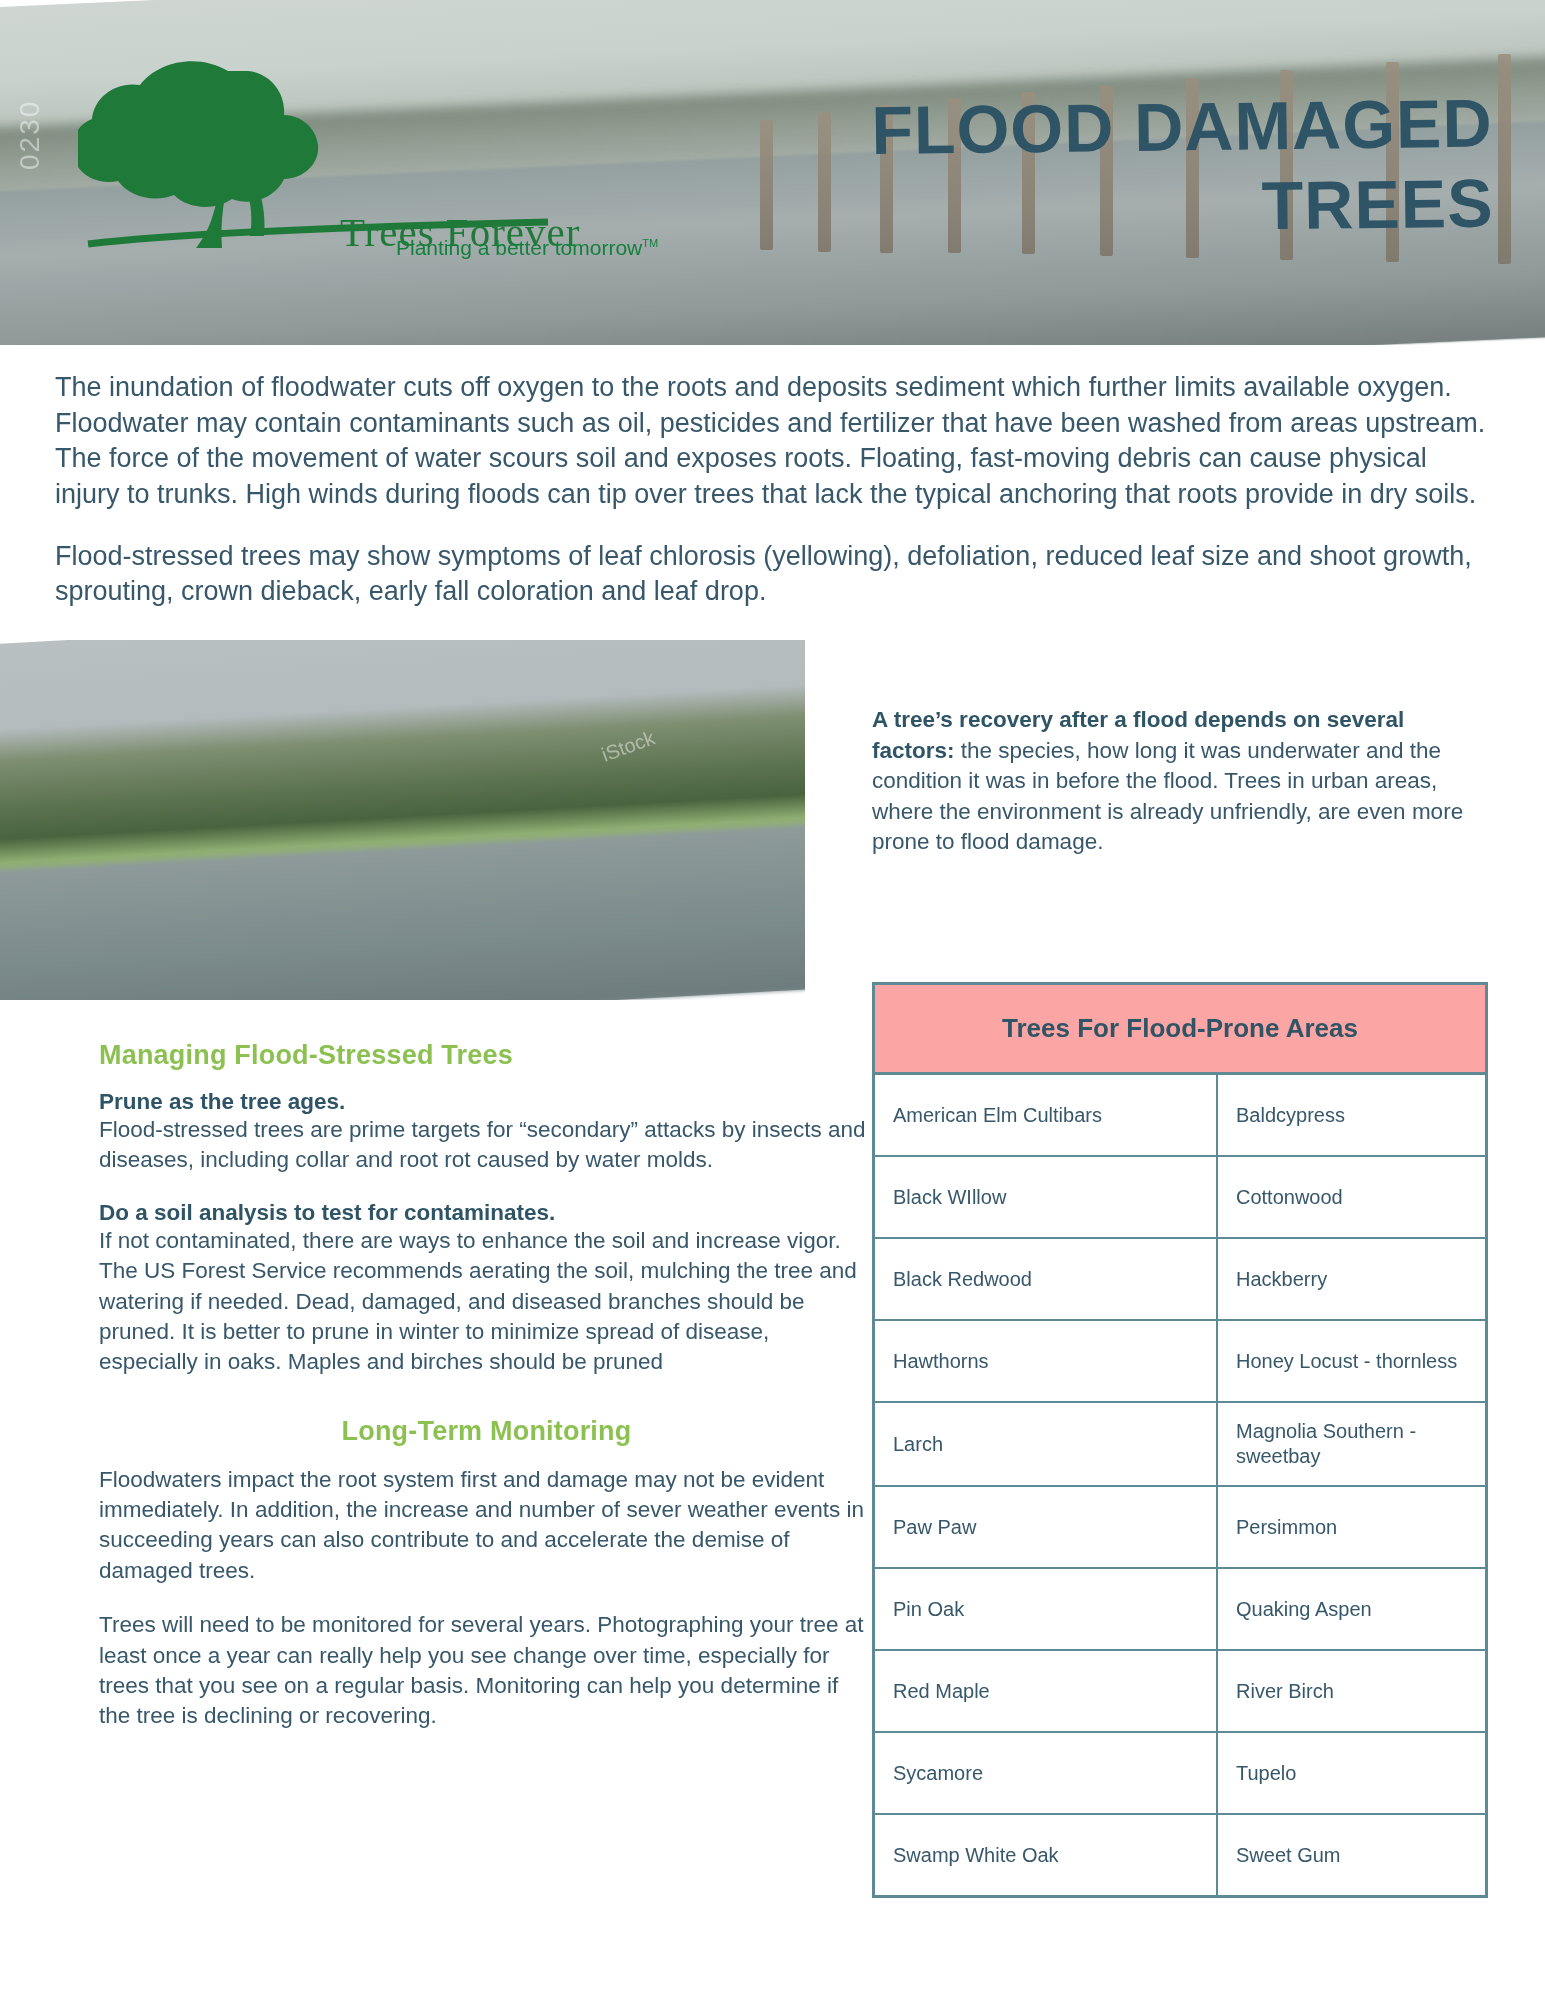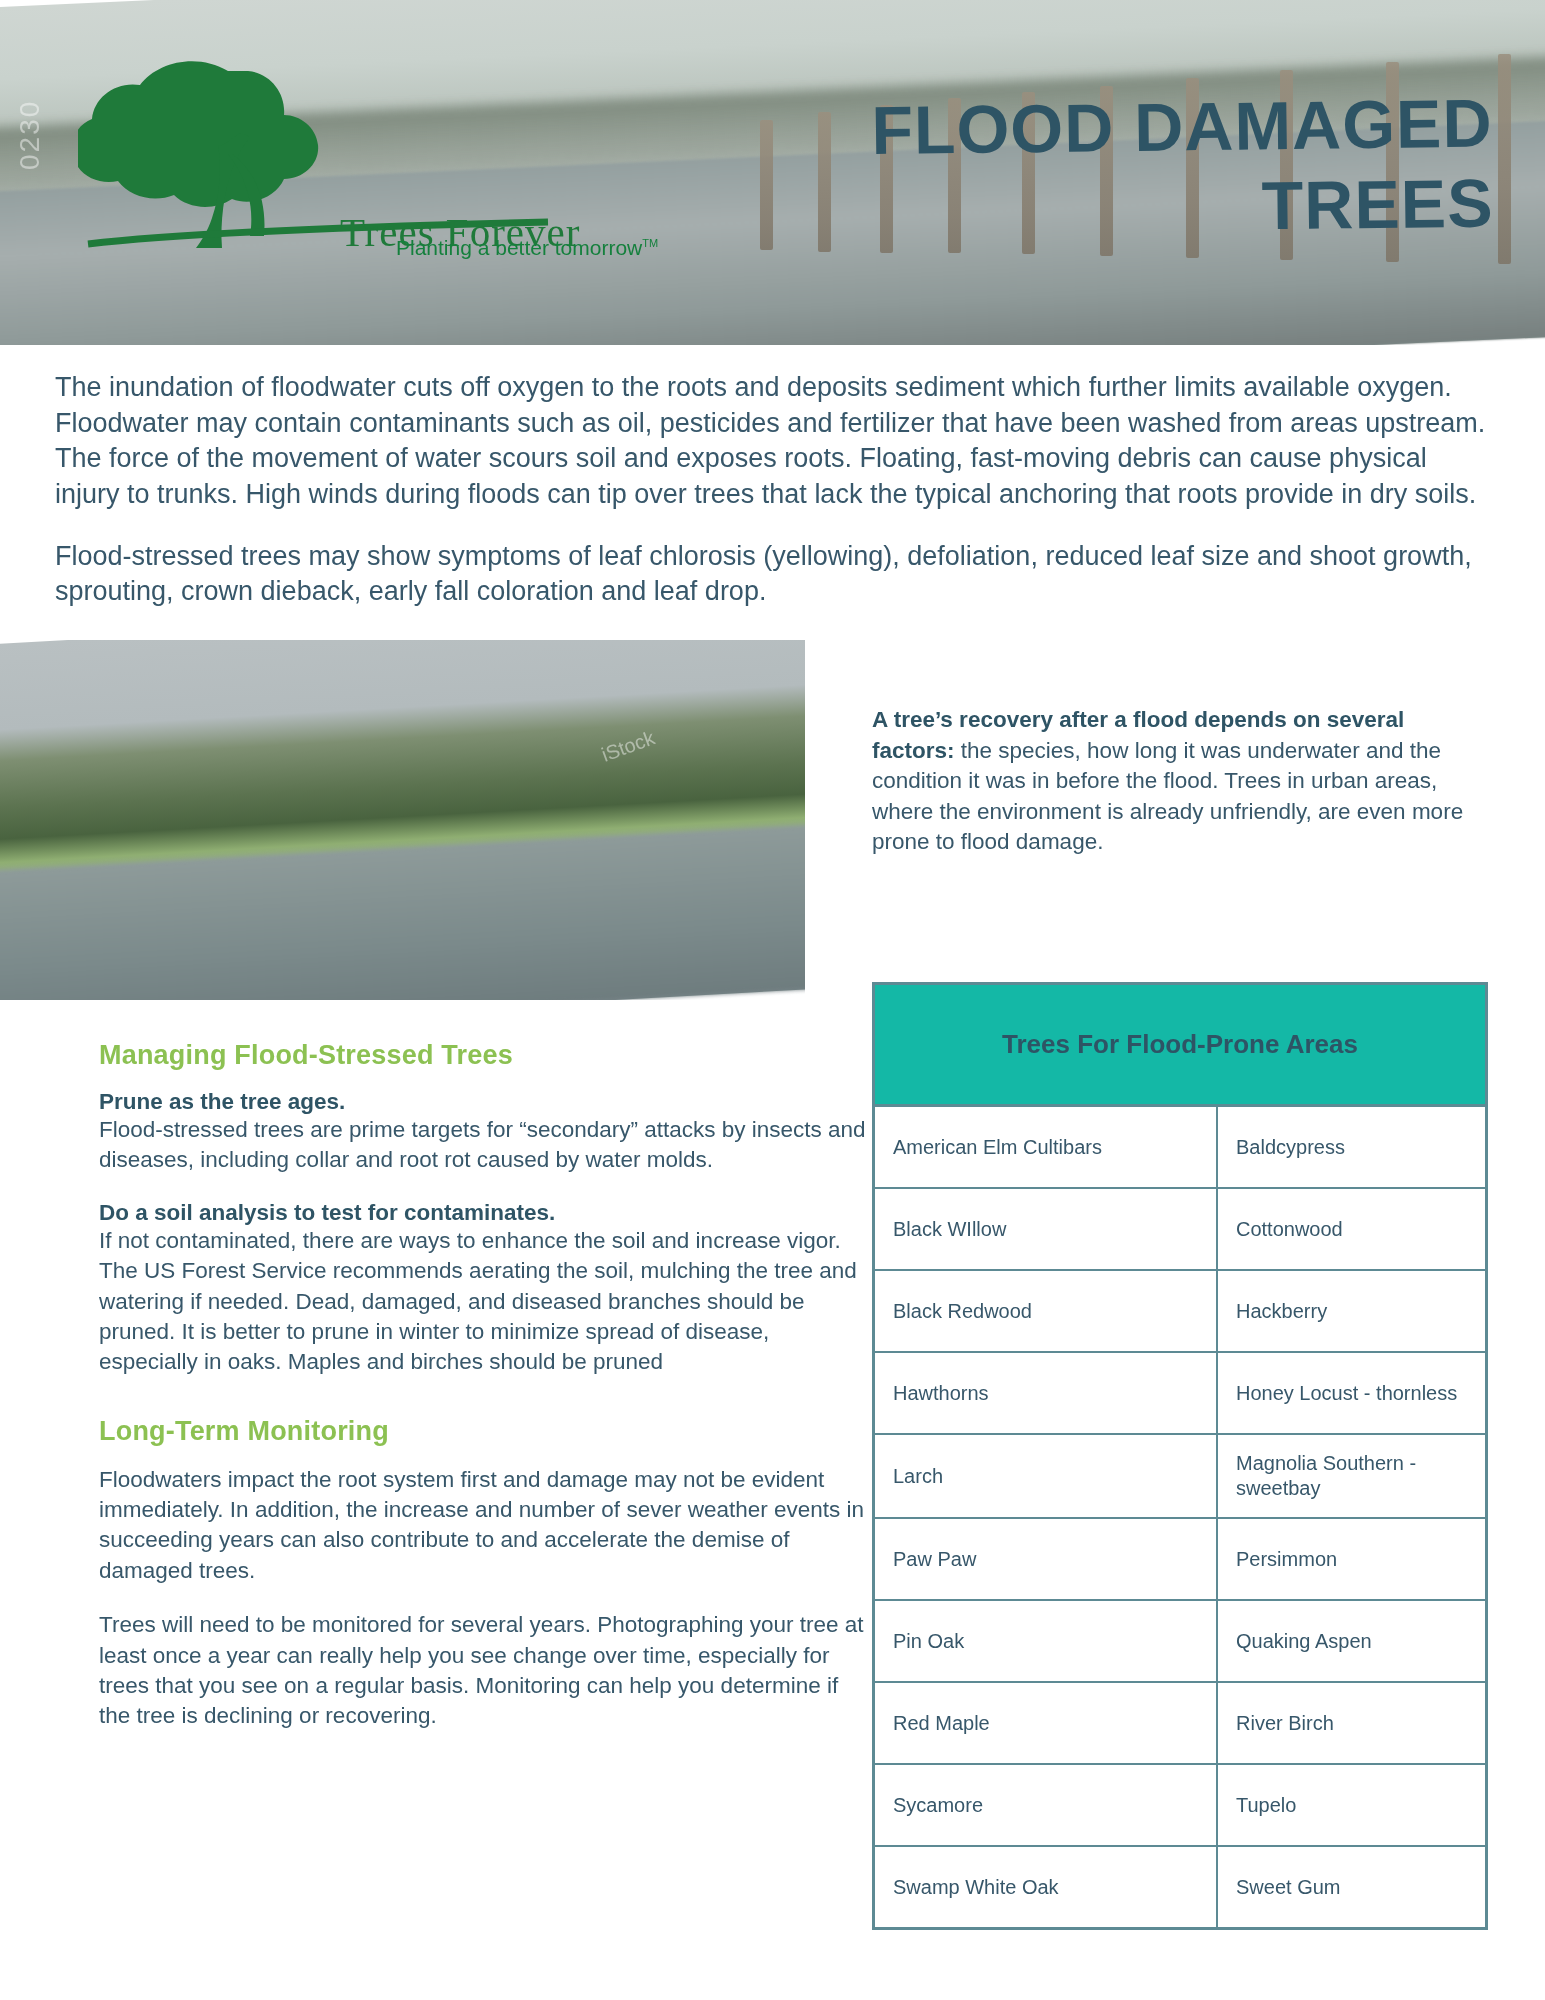--- a/index.html
+++ b/index.html
@@ -206,21 +206,21 @@
     width: 775px;
     margin-left: 44px;
   }
   .sec-head {
     font-size: 27px;
     font-weight: 800;
     color: #8cc152;
     margin: 0 0 18px 0;
     letter-spacing: .2px;
   }
-  .sec-head.second { margin-top: 38px; }
+  .sec-head.second { margin-top: 38px; text-align: center; }
   .sub-head {
     font-size: 22.5px;
     font-weight: 700;
     color: #2e5465;
     margin: 0;
   }
   .para {
     font-size: 22.5px;
     line-height: 1.35;
     color: #37576a;
@@ -230,26 +230,26 @@
   
   .table-wrap {
     position: absolute;
     left: 872px;
     top: 982px;
     width: 616px;
     border: 3px solid #5d8a94;
     box-sizing: border-box;
   }
   .table-title {
-    background: #14b8a6;
+    background: #fca5a5;
     color: #2e5465;
     font-size: 26px;
     font-weight: 800;
     text-align: center;
-    padding: 44px 10px;
+    padding: 28px 10px;
     border-bottom: 3px solid #5d8a94;
   }
   table.trees {
     width: 100%;
     border-collapse: collapse;
     table-layout: fixed;
   }
   table.trees td {
     border: 2px solid #5d8a94;
     padding: 16px 18px;

